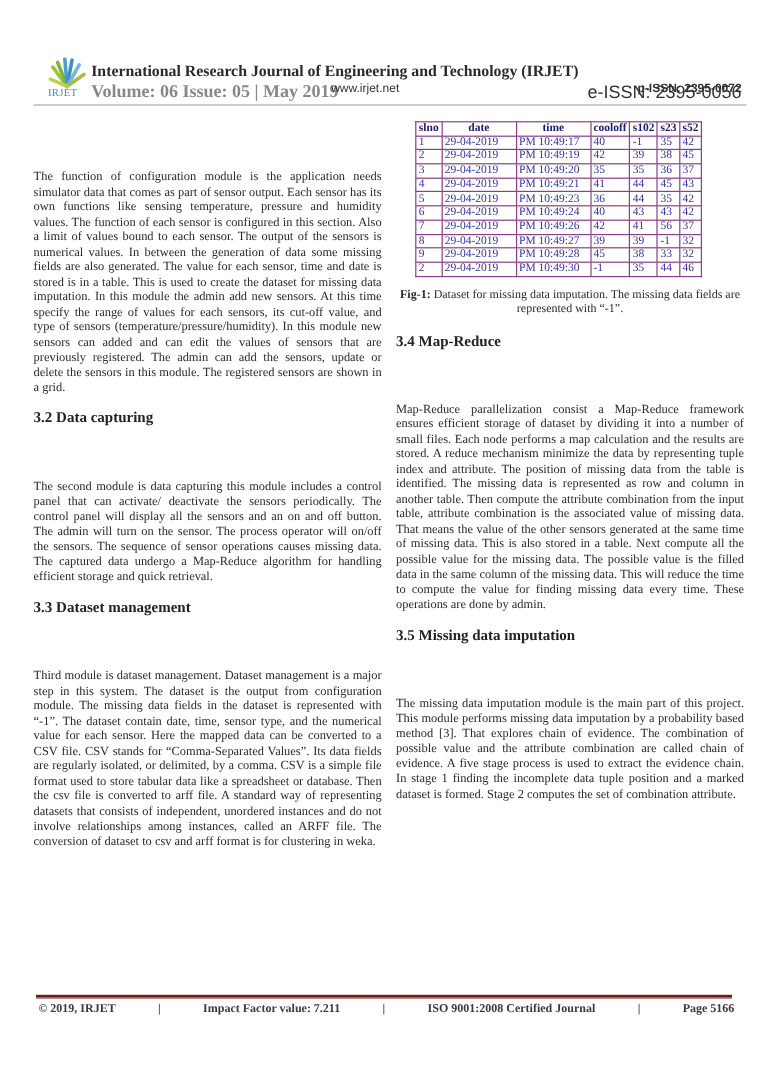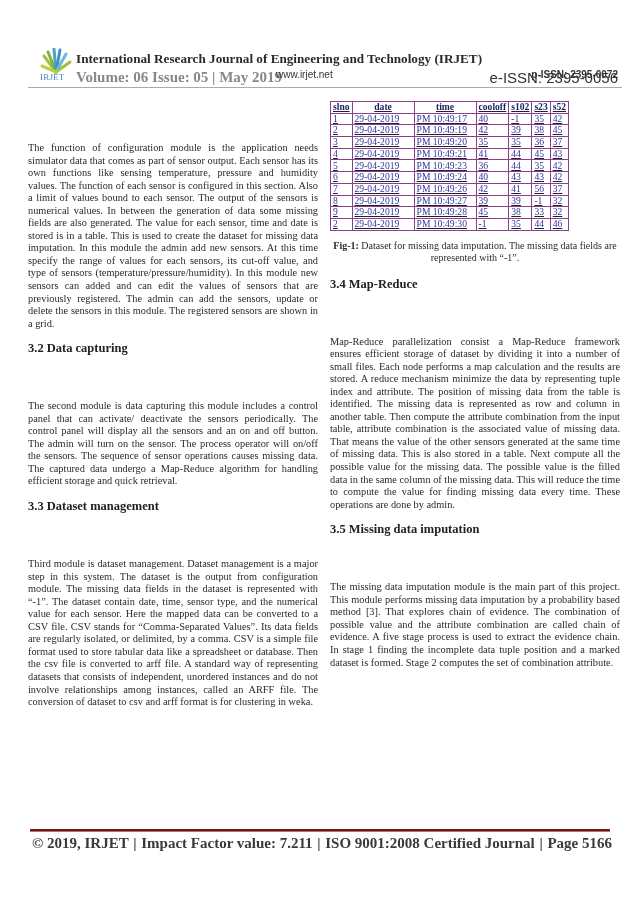--- a/index.html
+++ b/index.html
@@ -16,30 +16,30 @@
   .pissn { position: absolute; right: 0; top: 21px; font-family: "Liberation Sans", sans-serif; font-weight: bold; font-size: 10px; color: #333; white-space: nowrap; }
   .header-rule { position: absolute; left: 28px; top: 87px; width: 594px; height: 1px; background: #aaa; }
 
   .col { position: absolute; top: 98px; width: 290px; }
   .col-left { left: 28px; }
   .col-right { left: 330px; }
 
   h3 { font-family: "Liberation Serif", serif; font-weight: bold; font-size: 12.5px; color: #222; margin-bottom: 9px; }
   p.body { font-family: "Liberation Serif", serif; font-size: 10.35px; line-height: 12.55px; text-align: justify; color: #2a2a2a; margin-bottom: 11px; margin-top: 44px; }
 
-  table.data { border-collapse: collapse; margin-top: 3px; font-family: "Liberation Serif", serif; font-size: 9.6px; text-decoration: underline; }
+  table.data { border-collapse: collapse; margin-left: 16px; margin-top: 3px; font-family: "Liberation Serif", serif; font-size: 9.6px; }
   table.data th, table.data td { border: 1px solid #8a3f8a; padding: 0 2px; height: 11.7px; line-height: 10.5px; white-space: nowrap; }
   table.data th { color: #1c1c6c; font-weight: bold; text-align: center; }
   table.data td { color: #3232a0; text-align: left; }
 
   .caption { margin-top: 9px; text-align: center; font-family: "Liberation Serif", serif; font-size: 10px; line-height: 12.5px; color: #2a2a2a; }
   .caption b { font-weight: bold; }
 
   .footer-rule { position: absolute; left: 30px; top: 829px; width: 580px; height: 3px; background: #6e1a1a; border-bottom: 1px solid #b07070; }
-  .footer { position: absolute; left: 32px; top: 835px; width: 580px; font-family: "Liberation Serif", serif; font-weight: bold; font-size: 15px; color: #3a3a3a; display: flex; justify-content: space-between; white-space: nowrap; }
+  .footer { position: absolute; left: 32px; top: 835px; width: 580px; font-family: "Liberation Serif", serif; font-weight: bold; font-size: 10px; color: #3a3a3a; display: flex; justify-content: space-between; white-space: nowrap; }
 </style>
 </head>
 <body>
 
 <div class="header">
   <div class="logo">
     <svg width="36" height="26" viewBox="0 0 36 26">
       <g fill="none" stroke-linecap="round">
         <path d="M18 24 L6 8" stroke="#9ec23a" stroke-width="3"></path>
         <path d="M18 24 L10 4" stroke="#7db43a" stroke-width="3"></path>

